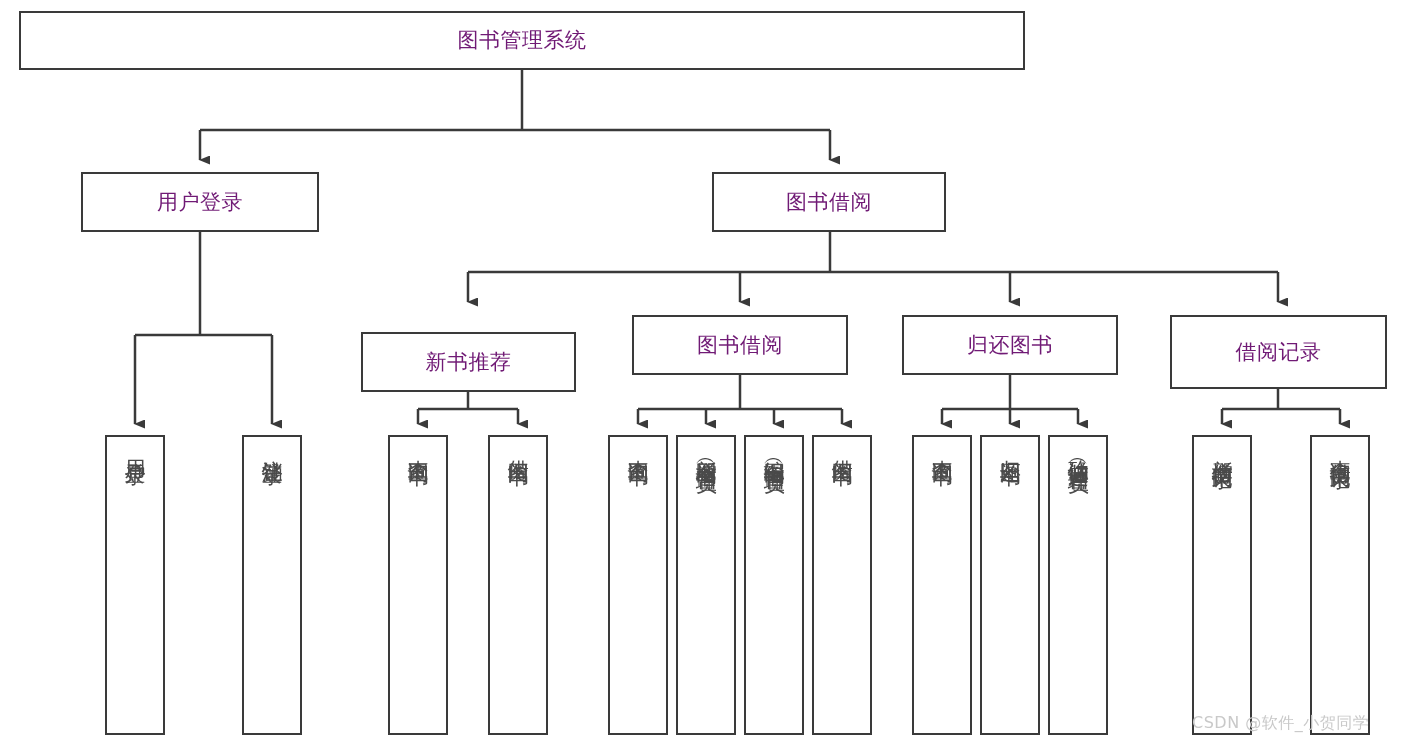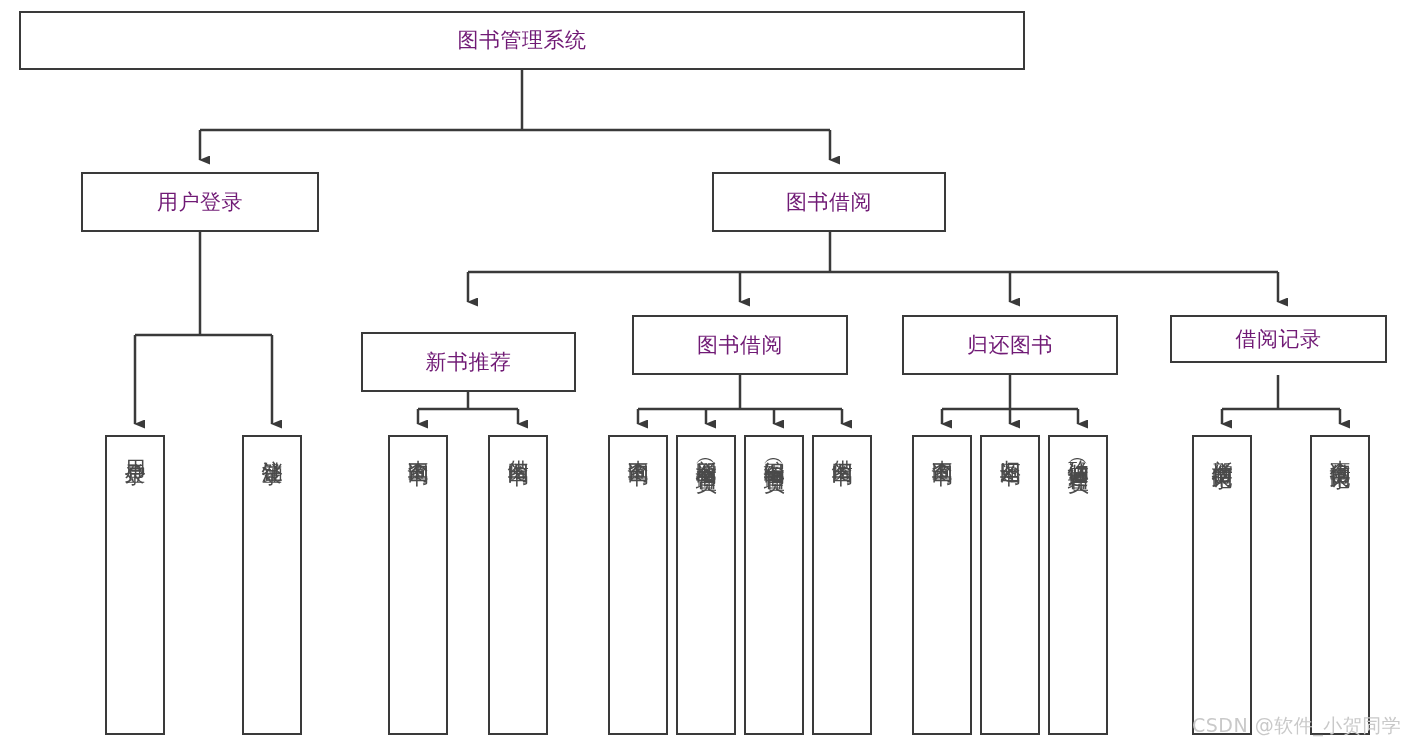--- a/index.html
+++ b/index.html
@@ -56,21 +56,21 @@
     position: absolute;
     left: 0;
     top: 0;
     width: 1405px;
     height: 747px;
     pointer-events: none;
   }
   .watermark {
     position: absolute;
     color: #c9c9c9;
-    font-size: 19px;
+    font-size: 16px;
     white-space: nowrap;
     letter-spacing: 0.5px;
   }
 </style>
 </head>
 <body>
 
 <div id="diagram-canvas">
 
   <svg class="connectors" viewBox="0 0 1405 747">
@@ -138,21 +138,21 @@
   </div>
 
   <div class="node branch" style="left:632px; top:315px; width:216px; height:60px;text-align:right;">
     <span class="node-label">图书借阅</span>
   </div>
 
   <div class="node branch" style="left:902px; top:315px; width:216px; height:60px;">
     <span class="node-label">归还图书</span>
   </div>
 
-  <div class="node branch" style="left:1170px; top:315px; width:217px; height:48px;">
+  <div class="node branch" style="left:1170px; top:315px; width:217px; height:74px;">
     <span class="node-label">借阅记录</span>
   </div>
 
   <div class="node leaf" style="left:105px; top:435px; width:60px; height:300px;">
     <span class="node-label">用户登录</span>
   </div>
 
   <div class="node leaf" style="left:242px; top:435px; width:60px; height:300px;">
     <span class="node-label">注销登录</span>
   </div>

